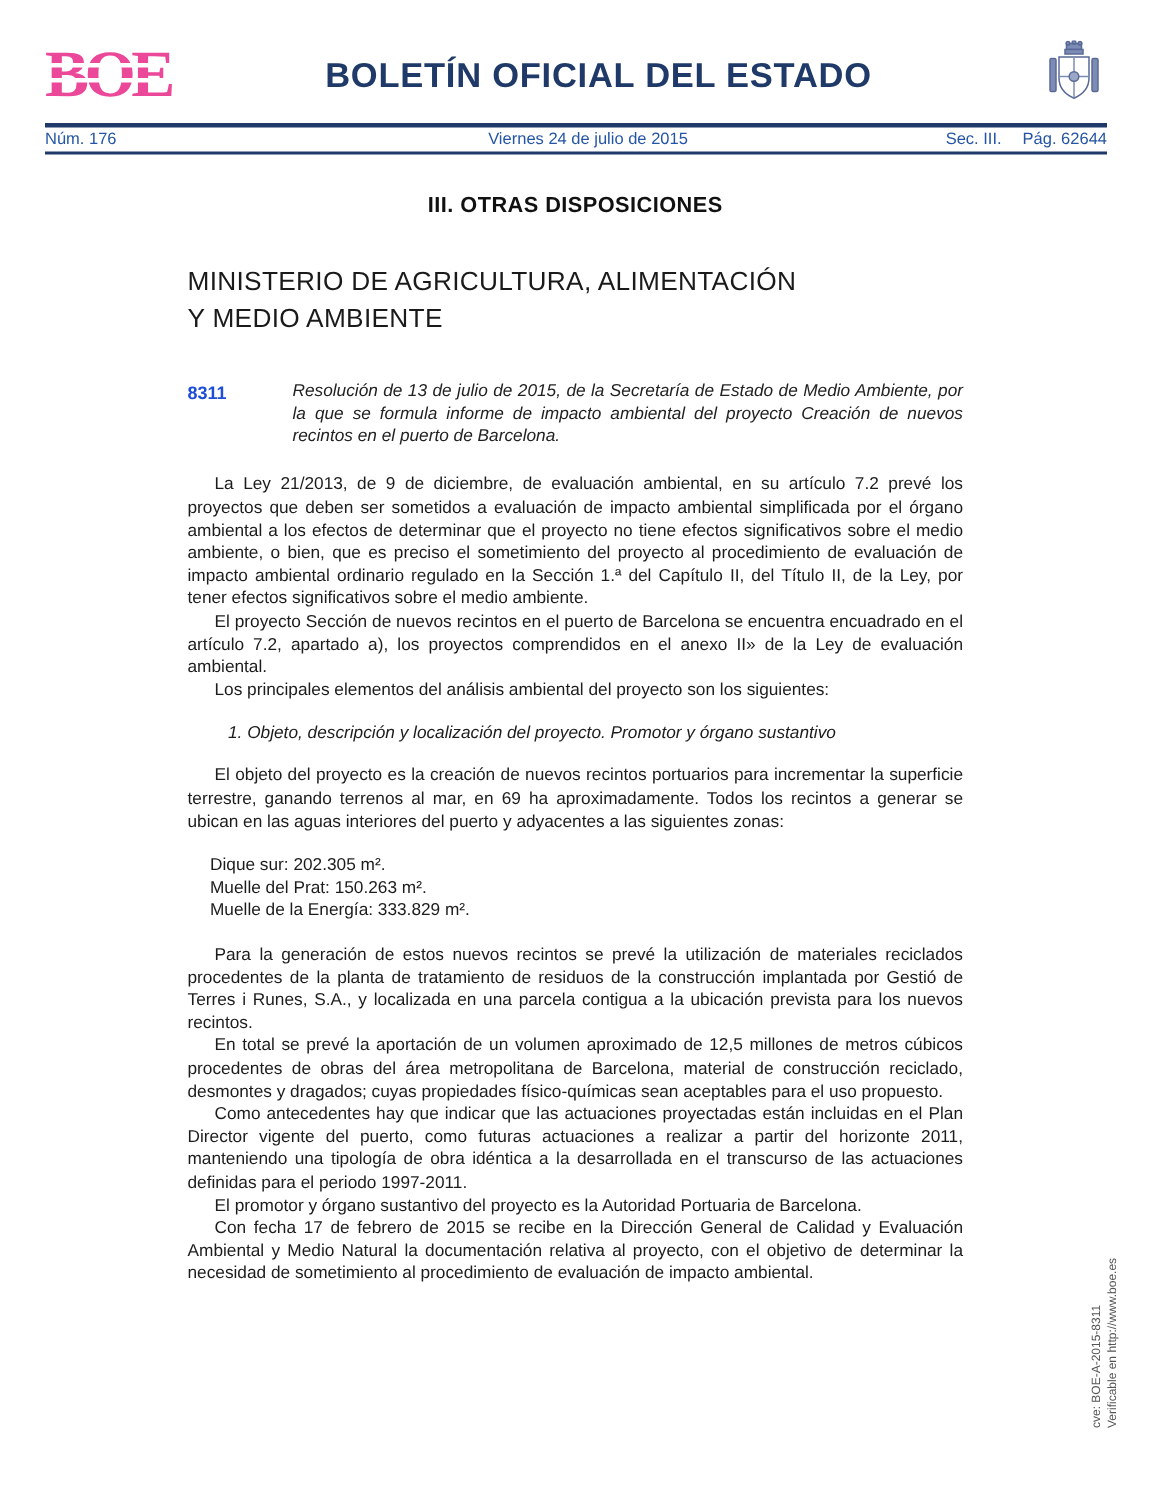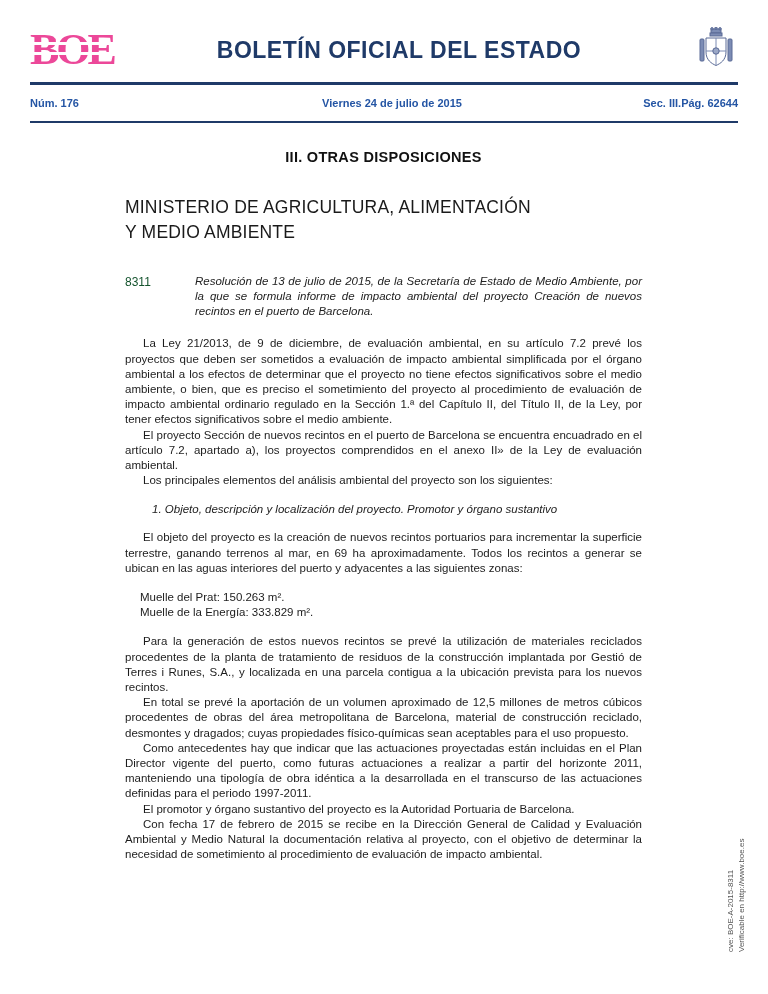--- a/index.html
+++ b/index.html
@@ -54,28 +54,28 @@
   }
   .crest { display: flex; justify-content: flex-end; padding-right: 4px; }
 
   .rule-thick { height: 3px; background: #1f3a68; margin-top: 2px; }
   .rule-thin  { height: 2px; background: #1f3a68; }
 
   .meta-row {
     display: flex;
     align-items: center;
     justify-content: space-between;
-    height: 36px;
+    height: 16px;
     font-size: 11px;
-    font-weight: bold;
+    font-weight: normal;
     color: #2455a4;
   }
   .meta-center { position: absolute; left: 16px; right: 0; text-align: center; }
   .meta-row { position: relative; }
-  .meta-right { display: flex; }
+  .meta-right { display: flex; gap: 14px; }
 
   
   main {
     margin: 0 96px 0 95px;
   }
   .section-title {
     margin: 26px 0 0 0;
     text-align: center;
     font-size: 14.5px;
     font-weight: bold;
@@ -91,22 +91,22 @@
     letter-spacing: 0.2px;
   }
   .item-head {
     display: flex;
     margin-top: 28px;
   }
   .item-number {
     width: 70px;
     flex: 0 0 70px;
     font-size: 12px;
-    font-weight: normal;
-    color: #14532d;
+    font-weight: bold;
+    color: #1d4ed8;
     padding-top: 1px;
   }
   .abstract {
     margin: 0;
     flex: 1;
     font-style: italic;
     font-size: 11.5px;
     line-height: 15.2px;
     text-align: justify;
     color: #222222;
@@ -214,20 +214,21 @@
 
     <p class="para first">La Ley 21/2013, de 9 de diciembre, de evaluación ambiental, en su artículo 7.2 prevé los proyectos que deben ser sometidos a evaluación de impacto ambiental simplificada por el órgano ambiental a los efectos de determinar que el proyecto no tiene efectos significativos sobre el medio ambiente, o bien, que es preciso el sometimiento del proyecto al procedimiento de evaluación de impacto ambiental ordinario regulado en la Sección 1.ª del Capítulo II, del Título II, de la Ley, por tener efectos significativos sobre el medio ambiente.</p>
     <p class="para">El proyecto Sección de nuevos recintos en el puerto de Barcelona se encuentra encuadrado en el artículo 7.2, apartado a), los proyectos comprendidos en el anexo II» de la Ley de evaluación ambiental.</p>
     <p class="para">Los principales elementos del análisis ambiental del proyecto son los siguientes:</p>
 
     <p class="subheading">1.  Objeto, descripción y localización del proyecto. Promotor y órgano sustantivo</p>
 
     <p class="para">El objeto del proyecto es la creación de nuevos recintos portuarios para incrementar la superficie terrestre, ganando terrenos al mar, en 69 ha aproximadamente. Todos los recintos a generar se ubican en las aguas interiores del puerto y adyacentes a las siguientes zonas:</p>
 
     <ul class="zones">
+      <li>Dique sur: 202.305 m².</li>
       <li>Muelle del Prat: 150.263 m².</li>
       <li>Muelle de la Energía: 333.829 m².</li>
     </ul>
 
     <p class="para">Para la generación de estos nuevos recintos se prevé la utilización de materiales reciclados procedentes de la planta de tratamiento de residuos de la construcción implantada por Gestió de Terres i Runes, S.A., y localizada en una parcela contigua a la ubicación prevista para los nuevos recintos.</p>
     <p class="para">En total se prevé la aportación de un volumen aproximado de 12,5 millones de metros cúbicos procedentes de obras del área metropolitana de Barcelona, material de construcción reciclado, desmontes y dragados; cuyas propiedades físico-químicas sean aceptables para el uso propuesto.</p>
     <p class="para">Como antecedentes hay que indicar que las actuaciones proyectadas están incluidas en el Plan Director vigente del puerto, como futuras actuaciones a realizar a partir del horizonte 2011, manteniendo una tipología de obra idéntica a la desarrollada en el transcurso de las actuaciones definidas para el periodo 1997-2011.</p>
     <p class="para">El promotor y órgano sustantivo del proyecto es la Autoridad Portuaria de Barcelona.</p>
 
 

